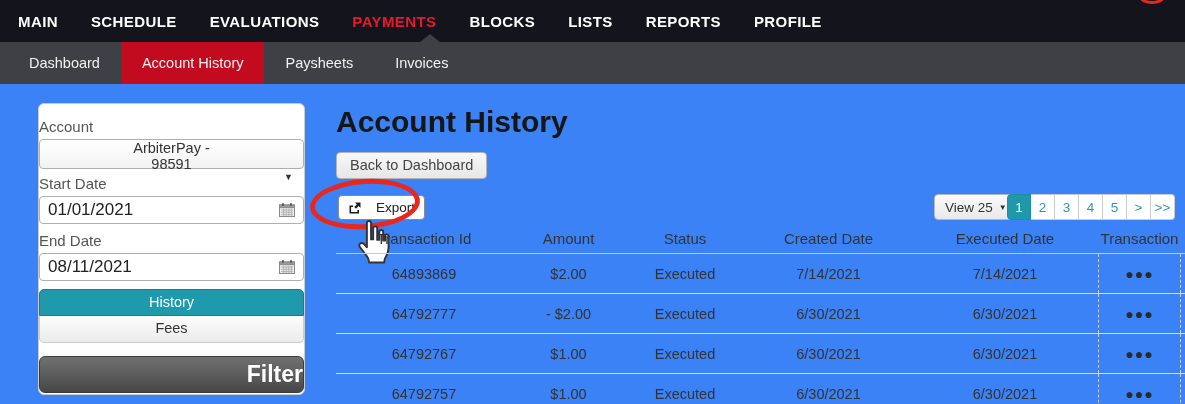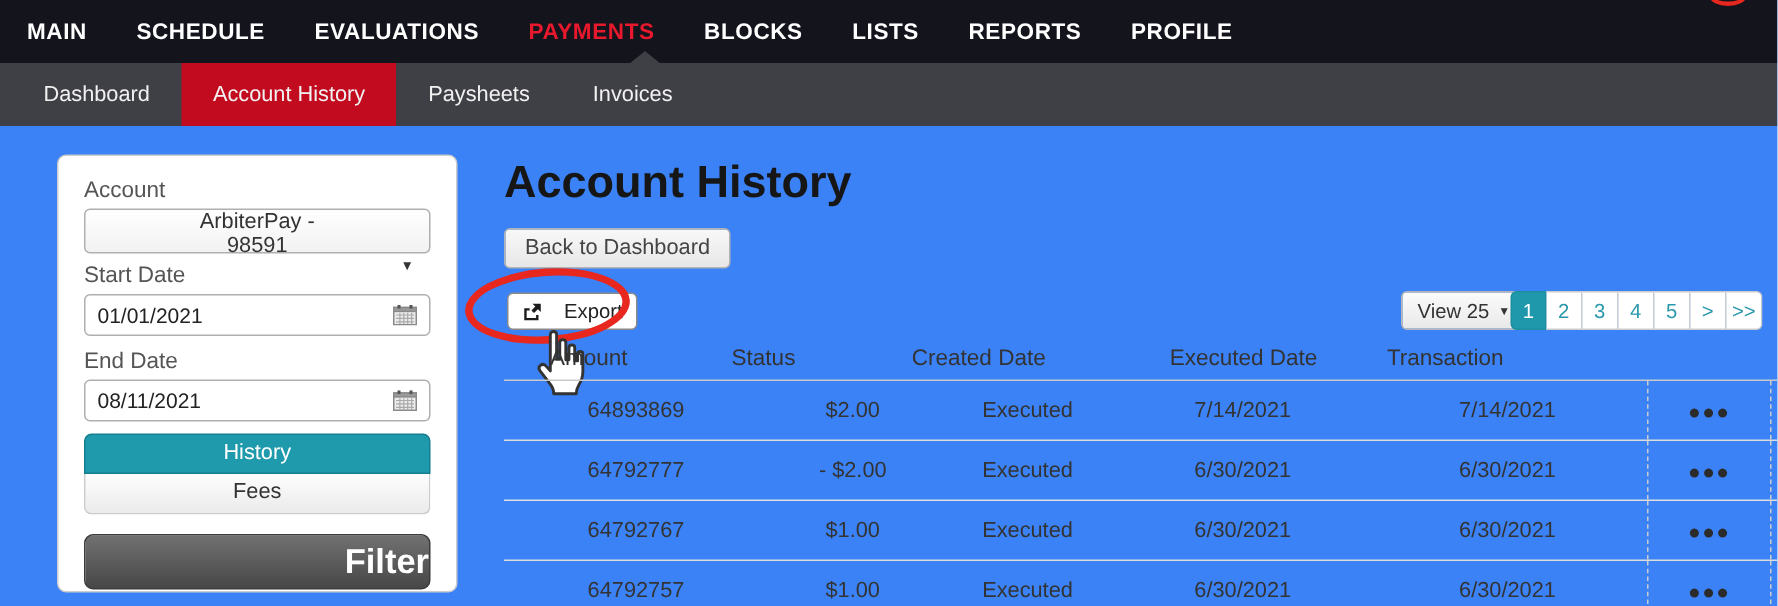--- a/index.html
+++ b/index.html
@@ -16,30 +16,30 @@
   
   .subnav { position:absolute; left:0; top:42px; width:1185px; height:42px; background:#3f3f46;
             display:flex; align-items:stretch; padding-left:8px; }
   .subnav .sub-item { color:#f1f1f1; font-size:14.5px; line-height:42px; padding:0 21px; cursor:pointer; white-space:nowrap; }
   .subnav .sub-item.active { background:#c30b20; }
   .notch { position:absolute; left:419px; top:34px; width:0; height:0;
            border-left:11px solid transparent; border-right:11px solid transparent; border-bottom:9px solid #3f3f46; }
 
   
   .panel { position:absolute; left:38px; top:103px; width:267px; height:292px;
-           background:#fff; border:1px solid #ccc; border-radius:6px; padding:12px 17px; }
+           background:#fff; border:1px solid #ccc; border-radius:6px; padding:12px 0; }
   .lbl { font-size:15px; color:#555; margin:2px 0 4px 0; }
   .select { position:relative; height:30px; border:1px solid #afafaf; border-radius:4px;
             background:linear-gradient(#ffffff,#f2f2f2); display:flex; align-items:center;
             padding:0 10px; font-size:14.5px; color:#333; cursor:pointer; margin-bottom:6px;flex-direction:column; }
   .redact { display:inline-block; width:60px; height:28px; background:#d6d6d6; filter:blur(2px);
             margin:0 3px; transform:translateY(-3px); }
   .caret { margin-left:auto; font-size:9px; color:#333; }
   .datefield { height:28px; border:1px solid #afafaf; border-radius:4px; background:#fff;
-               display:flex; align-items:center; padding:0 8px; font-size:14px; color:#222; margin-bottom:8px; }
+               display:flex; align-items:center; padding:0 8px; font-size:17px; color:#222; margin-bottom:8px; }
   .datefield .cal { margin-left:auto; display:flex; cursor:pointer; }
   .seg-top { height:27px; background:#1f99ac; border:1px solid #157e90; border-radius:5px 5px 0 0;
              color:#fff; font-size:14.5px; text-align:center; line-height:25px; cursor:pointer; }
   .seg-bot { height:27px; background:linear-gradient(#fdfdfd,#ebebeb); border:1px solid #ccc; border-top:0;
              border-radius:0 0 5px 5px; color:#333; font-size:14.5px; text-align:center; line-height:25px; cursor:pointer; }
   .filter-btn { margin-top:13px; height:37px; border-radius:6px; border:1px solid #3c3c3c;
                 background:linear-gradient(#717171,#474747); color:#fff; font-size:23px; font-weight:700;
                 text-align:right; line-height:35px; cursor:pointer; }
 
   
@@ -175,20 +175,21 @@
     <span class="page-btn">2</span>
     <span class="page-btn">3</span>
     <span class="page-btn">4</span>
     <span class="page-btn">5</span>
     <span class="page-btn">&gt;</span>
     <span class="page-btn">&gt;&gt;</span>
   </div>
 
   <div class="table">
     <div class="thead">
+      <span class="th c1">Transaction Id</span>
       <span class="th c2">Amount</span>
       <span class="th c3">Status</span>
       <span class="th c4">Created Date</span>
       <span class="th c5">Executed Date</span>
       <span class="th c6">Transaction</span>
     </div>
 
     <div class="trow">
       <span class="td c1">64893869</span>
       <span class="td c2">$2.00</span>

